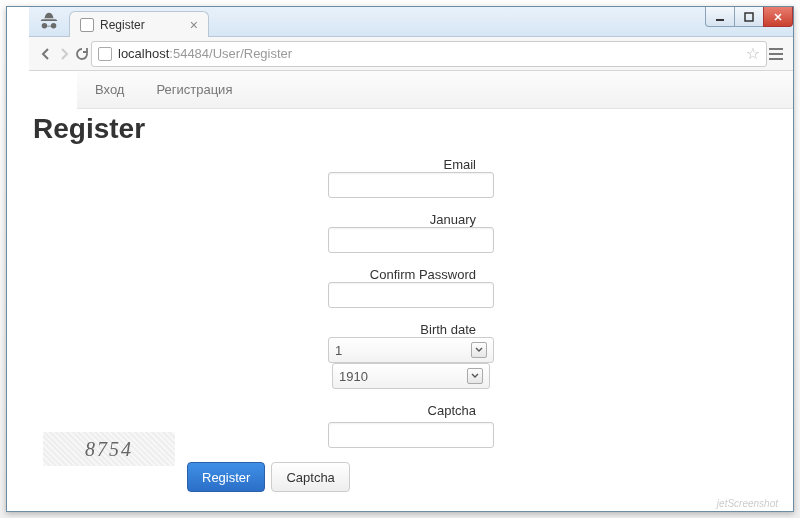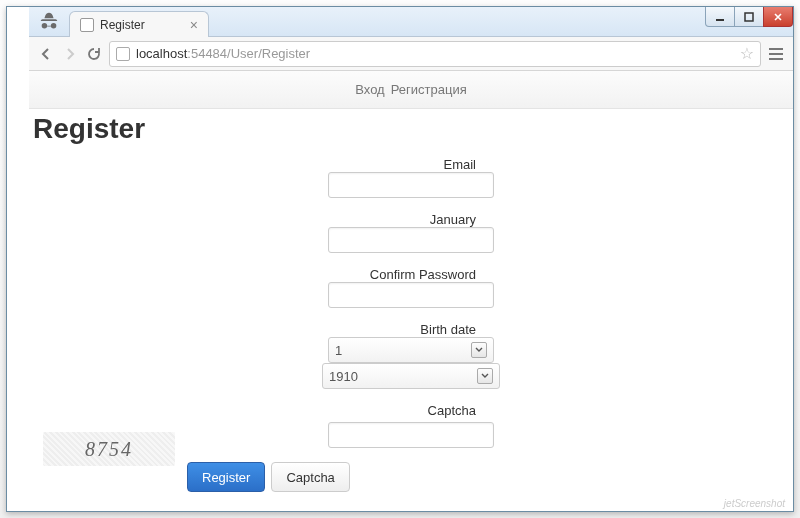--- a/index.html
+++ b/index.html
@@ -34,40 +34,40 @@
     font-size: 11px; font-family: sans-serif; color: #333;
     background: linear-gradient(#f4f8fc, #d6e3f0); border: 1px solid #8aa3b9; border-top: none;
     margin-left: -1px;
   }
   .winbtn.min { border-bottom-left-radius: 4px; }
   .winbtn.close { background: linear-gradient(#e97d6f, #c9402e); color: #fff; border-color: #a33; border-bottom-right-radius: 4px; }
   .winbtn svg { display: block; }
   
   .toolbar {
     height: 34px; background: #f7f7f7; border-bottom: 1px solid #d6d6d6;
-    display: flex; align-items: center; padding: 0 8px; gap: 6px;
+    display: flex; align-items: center; padding: 0 8px; 
   }
   .navico { width: 18px; height: 18px; display: flex; align-items: center; justify-content: center; color: #777; }
   .navico.disabled { color: #bbb; }
   .omnibox {
     flex: 1; height: 26px; border: 1px solid #ccc; border-radius: 3px; background: #fff;
     display: flex; align-items: center; padding: 0 6px; font-size: 13px; color: #555; gap: 6px;
   }
   .omnibox .pageico { width: 14px; height: 14px; border: 1px solid #aaa; border-radius: 2px; background: #fff; }
   .omnibox .url { flex: 1; white-space: nowrap; overflow: hidden; }
   .omnibox .url .host { color: #333; }
   .omnibox .url .rest { color: #999; }
   .star { color: #bbb; font-size: 16px; }
   .menuico { width: 18px; display: flex; flex-direction: column; gap: 3px; align-items: center; justify-content: center; }
   .menuico span { width: 14px; height: 2px; background: #777; display: block; }
   
   .navbar {
     height: 38px; background: linear-gradient(#fcfcfc,#f2f2f2); border-bottom: 1px solid #e4e4e4;
-    display: flex; align-items: center; justify-content: center; padding: 0 18px; gap: 6px;
-    font-size: 13px; color: #777;
+    display: flex; align-items: center; justify-content: flex-start; padding: 0 18px; gap: 32px;
+    font-size: 13px; color: #777; margin-left: 48px;
   }
   .navbar a { color: #777; text-decoration: none; }
   
   .page { padding: 4px 0 10px 0; }
   .page h1 { font-size: 28px; font-weight: bold; color: #333; margin: 0 0 12px 4px; letter-spacing: 0; }
   .form { font-size: 13px; color: #333; }
   .row { display: flex; align-items: center; margin-bottom: 14px; flex-direction: column; }
   .row .lbl { width: 158px; text-align: right; padding-right: 14px; color: #333; }
   .textin {
     width: 166px; height: 26px; border: 1px solid #ccc; border-radius: 3px; background: #fff;
@@ -78,36 +78,36 @@
     display: flex; align-items: center; padding: 0 6px; font-size: 13px; color: #555; position: relative;
   }
   .selectwrap .val { flex: 1; }
   .selectwrap .dd {
     width: 16px; height: 16px; border: 1px solid #aaa; border-radius: 2px;
     display: flex; align-items: center; justify-content: center; background: linear-gradient(#fdfdfd,#e6e6e6);
   }
   .selectwrap .dd svg { display: block; }
   .sel-day { width: 166px; }
   .sel-month { width: 190px; margin-left: 10px; }
-  .sel-year { width: 178px; margin-left: 0; }
+  .sel-year { width: 158px; margin-left: 0; }
   .captcha-img {
     width: 132px; height: 34px; margin-left: 14px; 
     background: repeating-linear-gradient(45deg,#eee,#eee 2px,#f7f7f7 2px,#f7f7f7 4px);
     display: flex; align-items: center; justify-content: center;
     font-family: 'Comic Sans MS', cursive; font-style: italic; font-size: 20px; color: #666;
     letter-spacing: 2px; border-radius: 2px;
   }
   .btnrow { display: flex; gap: 6px; margin-left: 158px; margin-top: 6px; }
   .btn {
     height: 30px; padding: 0 14px; border-radius: 4px; font-size: 13px;
     display: flex; align-items: center; justify-content: center; border: 1px solid #ccc;
     background: linear-gradient(#fff,#eee); color: #333;
   }
   .btn.primary { background: linear-gradient(#3f8fe6,#2b6fc8); border-color: #2b5fa8; color: #fff; }
-  .watermark { position: absolute; right: 8px; bottom: 2px; font-size: 10px; color: #ccc; font-style: italic; margin-top: 32px; }
+  .watermark { position: absolute; right: 15px; bottom: 2px; font-size: 10px; color: #ccc; font-style: italic; margin-top: 32px; }
 </style>
 </head>
 <body>
 
 <div class="window">
 
   <div class="titlebar">
     <div class="incognito">
       <svg width="22" height="22" viewBox="0 0 24 24">
           <path fill="#6b6b6b" d="M12 2c-2 0-3 1-4 3l-1 3h10l-1-3c-1-2-2-3-4-3zm-7 7c-1 0-2 1-2 2h18c0-1-1-2-2-2H5zm2 4a3 3 0 100 6 3 3 0 000-6zm10 0a3 3 0 100 6 3 3 0 000-6zm-7 3c0 .3 0 .7.1 1h3.8c.1-.3.1-.7.1-1h-4z"></path>

